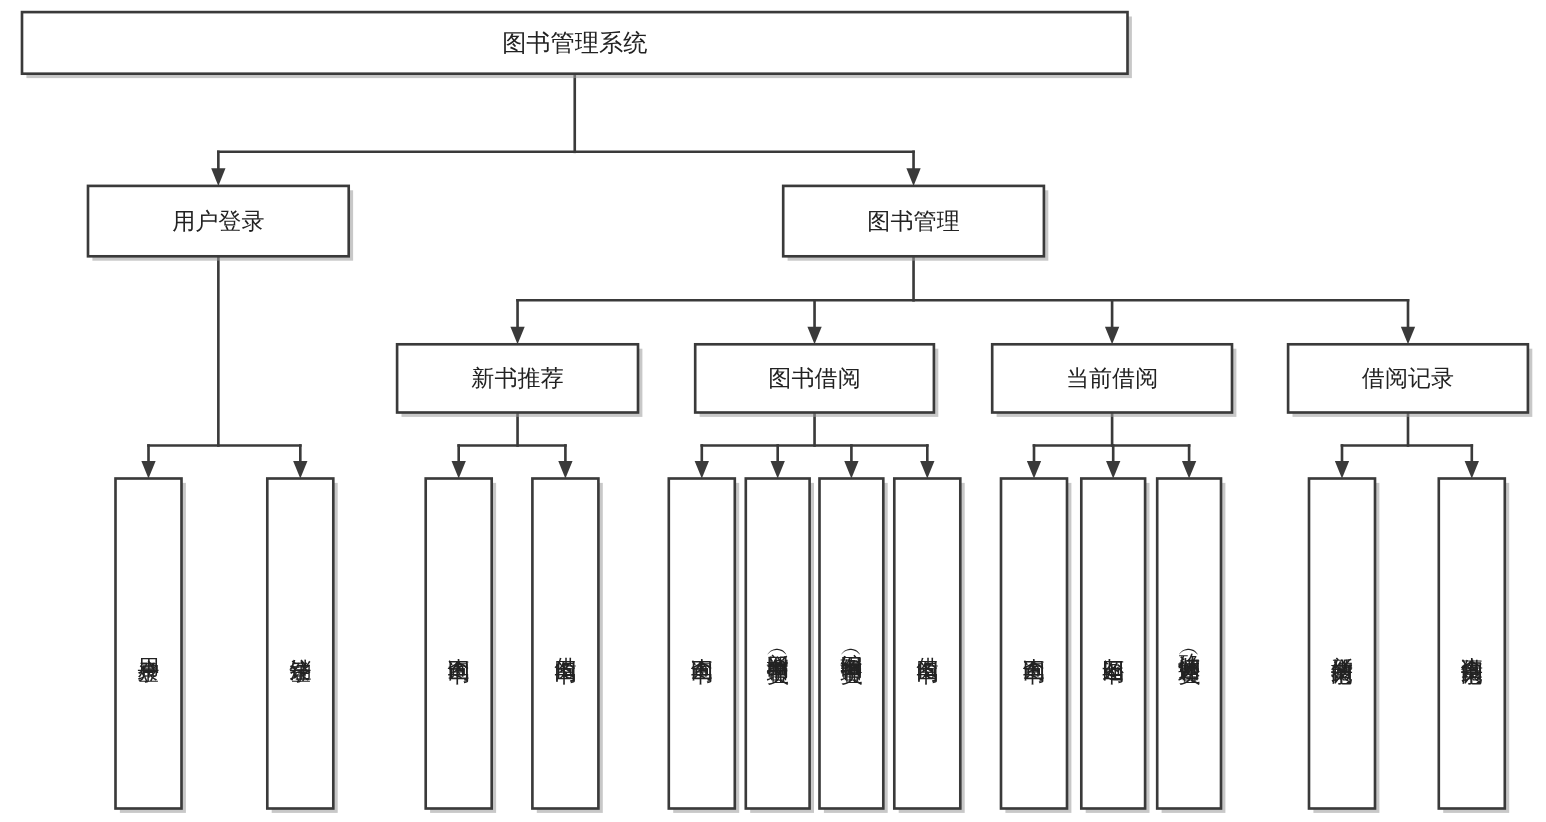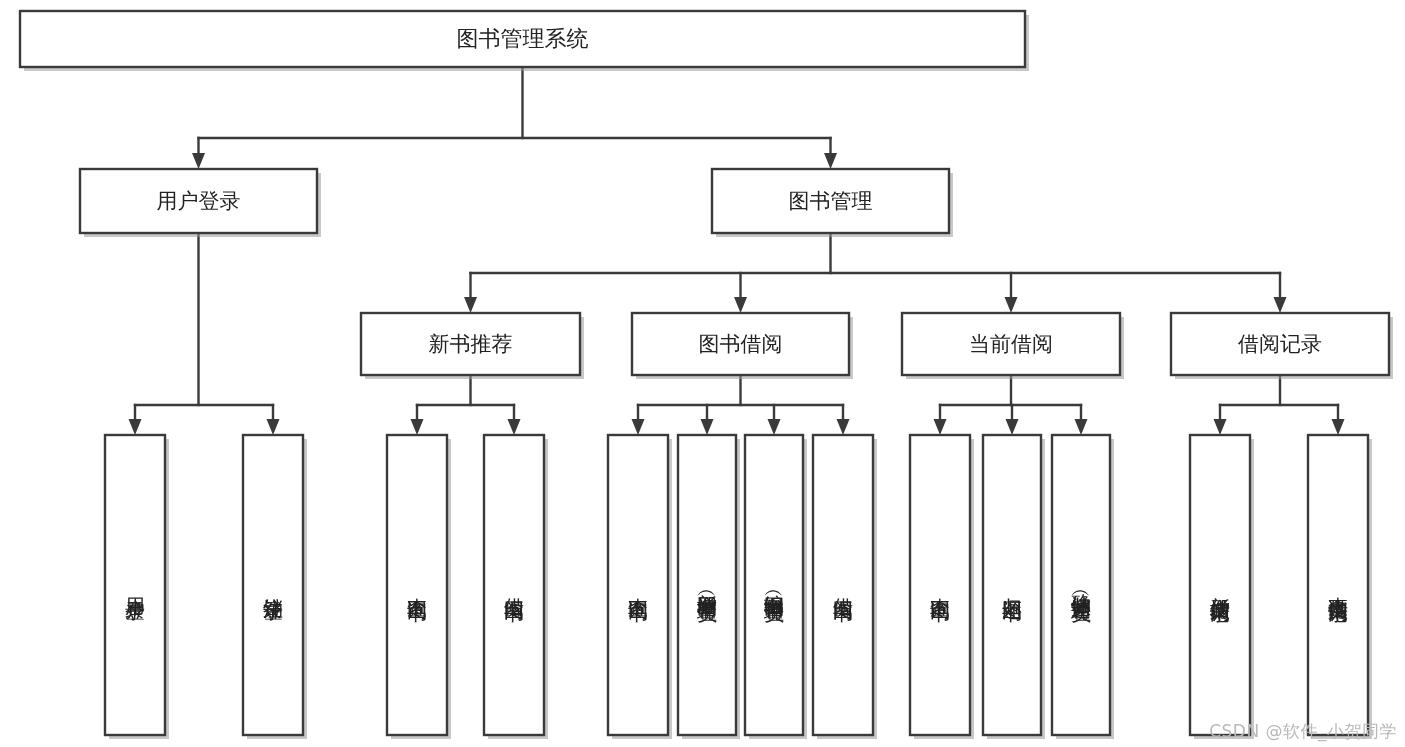--- a/index.html
+++ b/index.html
@@ -208,15 +208,14 @@
       <div class="vlabel" style="left: 678px; top: 435px; width: 58px; height: 300px;">新增图书（管理员）</div>
       <div class="vlabel" style="left: 745px; top: 435px; width: 58px; height: 300px;">编辑图书（管理员）</div>
       <div class="vlabel" style="left: 813px; top: 435px; width: 60px; height: 300px;">借阅图书</div>
       <div class="vlabel" style="left: 910px; top: 435px; width: 60px; height: 300px;">查询图书</div>
       <div class="vlabel" style="left: 983px; top: 435px; width: 58px; height: 300px;">归还图书</div>
       <div class="vlabel" style="left: 1052px; top: 435px; width: 58px; height: 300px;">确认归还（管理员）</div>
       <div class="vlabel" style="left: 1190px; top: 435px; width: 60px; height: 300px;">新增借阅记录</div>
       <div class="vlabel" style="left: 1308px; top: 435px; width: 60px; height: 300px;">查询借阅记录</div>
     </div>
 
-  <div class="watermark">CSDN @软件_小贺同学</div>
 
 </div>
 
 </body></html>

